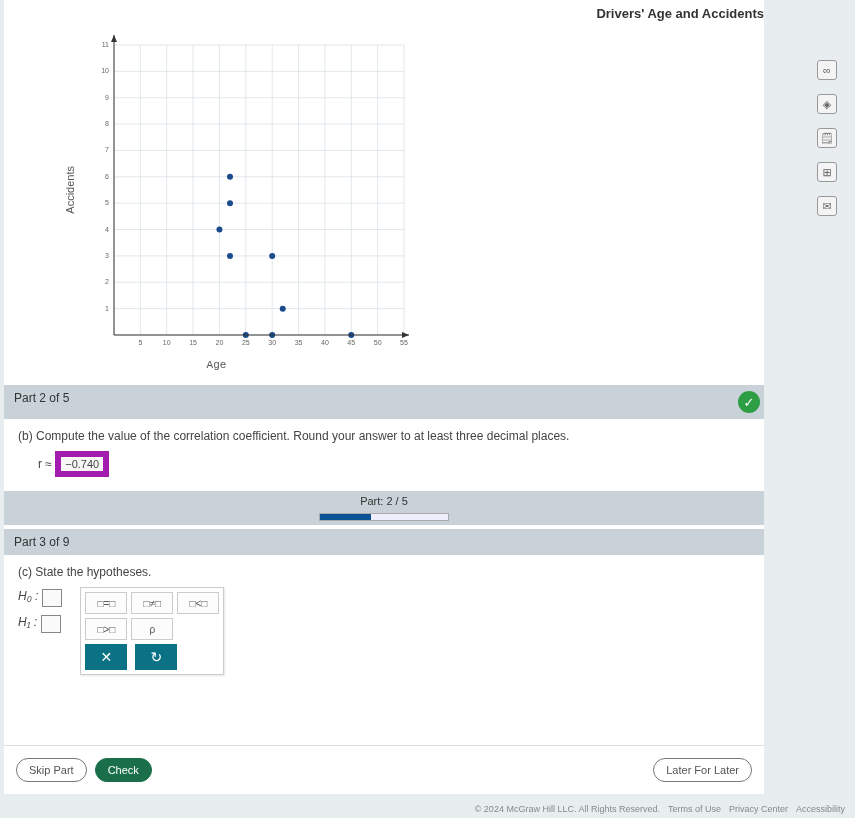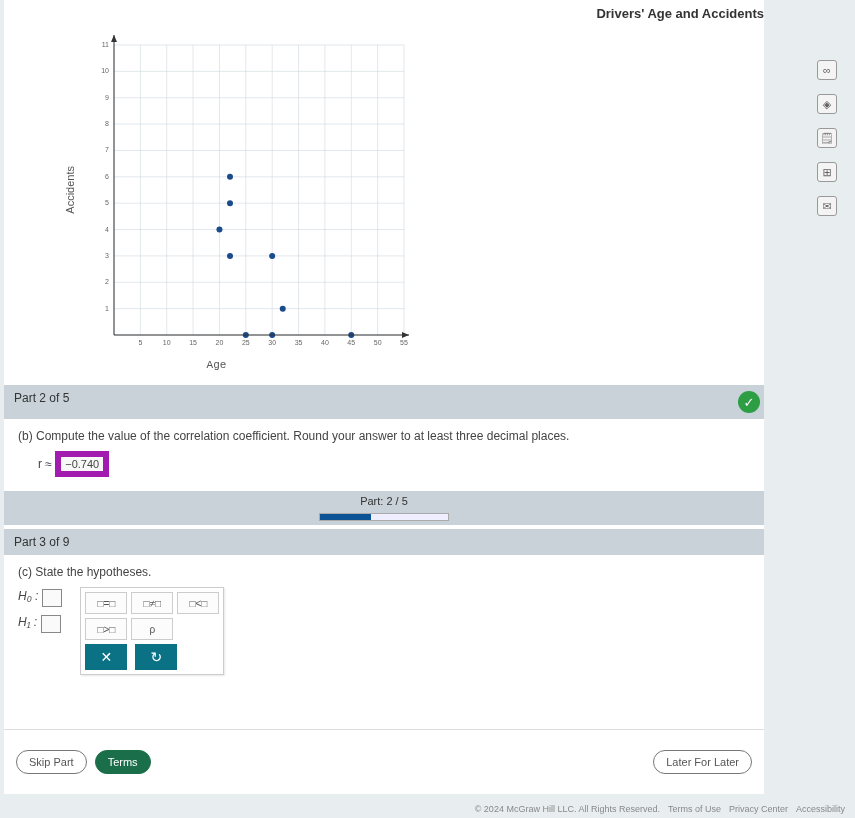--- a/index.html
+++ b/index.html
@@ -116,21 +116,21 @@
       color: #fff;
       border: none;
       display: flex; align-items: center; justify-content: center;
       font-size: 14px;
       cursor: pointer;
     }
     .footer {
       position: absolute;
       bottom: 24px; left: 4px;
       width: 760px;
-      padding: 20px 12px;
+      padding: 12px 12px;
       display: flex;
       justify-content: space-between;
       align-items: center;
       background: #fff;
       border-top: 1px solid #ddd;
     }
     .footer-left { display: flex; gap: 8px; }
     .pill-btn {
       border-radius: 14px;
       padding: 5px 12px;
@@ -301,21 +301,21 @@
           <button class="action-btn">↻</button>
         </div>
       </div>
     </div>
   </div>
 </div>
 
 <div class="footer">
   <div class="footer-left">
     <button class="pill-btn">Skip Part</button>
-    <button class="pill-btn primary">Terms</button>
+    <button class="pill-btn primary">Check</button>
   </div>
   <div class="footer-right">
     <button class="pill-btn">Later For Later</button>
   </div>
 </div>
 
 <div class="copyright">
   <span>© 2024 McGraw Hill LLC. All Rights Reserved.</span>
   <span>Terms of Use</span>
   <span>Privacy Center</span>

